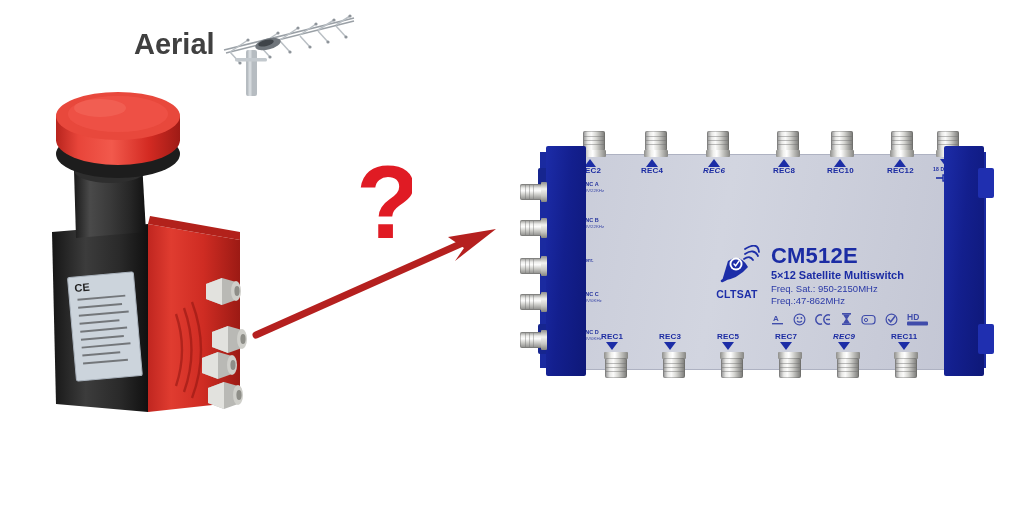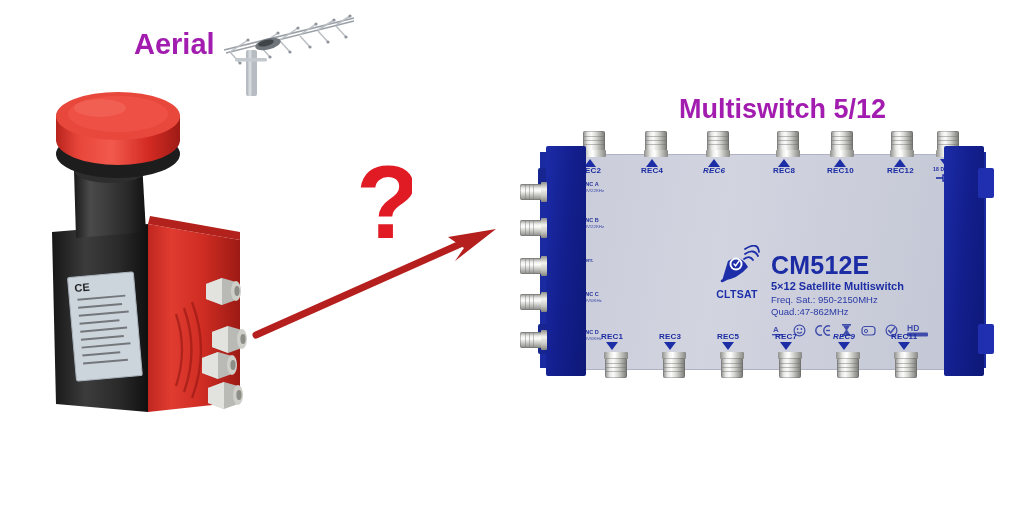--- a/index.html
+++ b/index.html
@@ -1,21 +1,21 @@
 <!DOCTYPE html>
 <html><head>
 <meta charset="utf-8">
 <style>
   html,body{margin:0;padding:0;background:#ffffff;}
   body{width:1024px;height:512px;position:relative;overflow:hidden;
        font-family:"Liberation Sans",sans-serif;color:#1a1a1a;}
   .stage{position:absolute;inset:0;}
 
   
-  .caption{position:absolute;font-weight:700;color:#a21caf;white-space:nowrap;}
+  .caption{position:absolute;font-weight:700;color:#404040;white-space:nowrap;}
   #aerial-label{left:134px;top:28px;font-size:29px;}
   #lnb-label{left:84px;top:435px;font-size:28px;}
   #ms-title{left:679px;top:94px;font-size:27px;}
 
   
   #aerial{position:absolute;left:206px;top:6px;width:150px;height:90px;}
   #aerial svg{display:block;}
 
   
   #qmark{position:absolute;left:352px;top:160px;width:60px;height:110px;}
@@ -74,21 +74,21 @@
 
   .inport{position:absolute;display:flex;align-items:center;gap:4px;}
   .inport .ilab{font-size:5.5px;font-weight:700;color:#25349e;line-height:1.25;white-space:nowrap;}
   .inport .ilab .sub{font-size:4.4px;font-weight:400;display:block;color:#3a47a8;}
 
   
   .brand{position:absolute;left:150px;top:90px;width:250px;}
   .brand-row{display:flex;align-items:flex-start;gap:8px;}
   .logo-wrap{width:52px;flex:0 0 52px;text-align:center;}
   .logo-txt{font-size:10.5px;font-weight:700;color:#1d2ea8;letter-spacing:.3px;margin-top:-1px;}
-  .model{font-size:25px;font-weight:700;color:#1b2ca4;line-height:1;letter-spacing:.2px;margin-top:8px;}
+  .model{font-size:22px;font-weight:700;color:#1b2ca4;line-height:1;letter-spacing:.2px;}
   .sub1{font-size:11px;font-weight:700;color:#1b2ca4;line-height:1.25;margin-top:2px;}
   .sub2{font-size:9.5px;color:#2a39a6;line-height:1.3;}
   .certs{display:flex;align-items:center;gap:9px;margin:5px 0 0 60px;opacity:.8;}
   .cert{color:#1f2ea0;}
   .gnd{position:absolute;left:388px;top:182px;}
 </style>
 </head>
 <body>
 
 <div class="stage">
@@ -241,21 +241,20 @@
     </svg>
   </div>
 
   <div id="arrow">
     <svg width="250" height="130" viewBox="0 0 250 130">
       <line x1="6" y1="120" x2="226" y2="22" stroke="#B5201F" stroke-width="7" stroke-linecap="round"></line>
       <path d="M246 14 L198 22 L214 33 L205 46 Z" fill="#B5201F"></path>
     </svg>
   </div>
 
-  <div class="caption" id="ms-title">Multiswitch 5/12</div>
 
   <div id="multiswitch">
 
     <div class="ms-backplate"></div>
     <div class="ms-backplate r"></div>
     <div class="tab l1"></div>
     <div class="tab l2"></div>
 
     <div class="ms-face">
 
@@ -383,21 +382,21 @@
                 <path d="M31 9 q9 -6 13 2" stroke-width="1.8"></path>
                 <path d="M31 4 q13 -8 14 3" stroke-width="1.8"></path>
               </g>
             </svg>
             <div class="logo-txt">CLTSAT</div>
           </div>
           <div>
             <div class="model">CM512E</div>
             <div class="sub1">5×12 Satellite Multiswitch</div>
             <div class="sub2">Freq. Sat.: 950-2150MHz</div>
-            <div class="sub2">Quad.:47-862MHz</div>
+            <div class="sub2">Freq.:47-862MHz</div>
           </div>
         </div>
         <div class="certs">
           <svg class="cert" width="13" height="13" viewBox="0 0 13 13">
             <text x="2" y="8" font-size="8" font-weight="700" fill="#1f2ea0" font-family="Liberation Sans, sans-serif">A</text>
             <rect x="1" y="10" width="11" height="1.4" fill="#1f2ea0"></rect>
           </svg>
           <svg class="cert" width="13" height="13" viewBox="0 0 13 13">
             <circle cx="6.5" cy="6.5" r="5.4" fill="none" stroke="#1f2ea0" stroke-width="1.2"></circle>
             <circle cx="4.6" cy="5" r=".9" fill="#1f2ea0"></circle>

